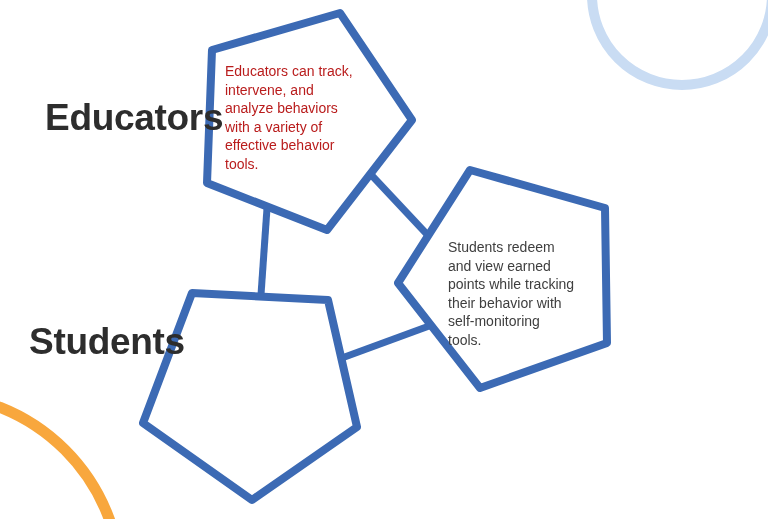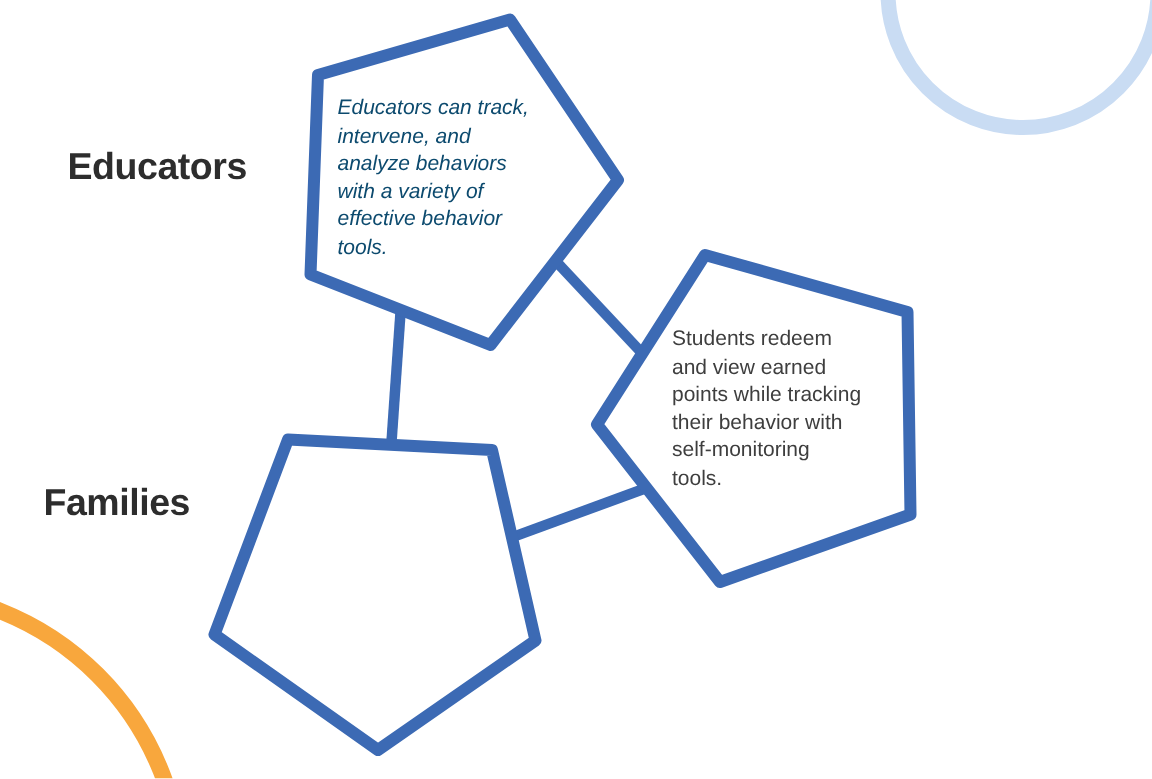--- a/index.html
+++ b/index.html
@@ -16,40 +16,40 @@
     font-family: "Liberation Sans", sans-serif;
   }
   .stage svg {
     position: absolute;
     left: 0;
     top: 0;
     display: block;
   }
   .big-label {
     position: absolute;
-    font-size: 25px;
+    font-size: 37px;
     font-weight: 600;
     letter-spacing: -0.3px;
     color: #2d2d2d;
     white-space: nowrap;
     cursor: default;
   }
   .body-text {
     position: absolute;
     font-size: 14px;
     line-height: 18.6px;
     color: #3e3e3e;
     white-space: pre-line;
     cursor: default;
   }
   #label-educators { left: 45px;  top: 97px;  }
   #label-students  { left: 618px; top: 249px; }
   #label-families  { left: 29px;  top: 321px; }
   #desc-educators  { left: 225px; top: 62px;  width: 155px; }
-  #desc-students   { left: 448px; top: 216px; width: 165px; }
+  #desc-students   { left: 448px; top: 238px; width: 165px; }
   #desc-families   { left: 177px; top: 358px; width: 185px; }
 </style>
 </head>
 <body>
 
 <div class="stage" style="background: rgb(255, 255, 255);">
 
   <svg width="768" height="519" viewBox="0 0 768 519">
 
     <circle cx="682" cy="-5" r="90" fill="none" stroke-width="10" stroke="#c9dcf3"></circle>
@@ -58,23 +58,23 @@
     <line x1="268" y1="194" x2="260" y2="309" stroke-width="7" stroke="#3c6ab4"></line>
     <line x1="362" y1="165" x2="437" y2="245" stroke-width="7" stroke="#3c6ab4"></line>
     <line x1="331" y1="362" x2="440" y2="322" stroke-width="7" stroke="#3c6ab4"></line>
 
     <polygon points="340,13 212,50 207,183 327,230 412,120" stroke-width="8" stroke-linejoin="round" stroke="#3c6ab4" fill="#ffffff"></polygon>
     <polygon points="470,170 398,283 480,388 607,343 605,208" stroke-width="8" stroke-linejoin="round" stroke="#3c6ab4" fill="#ffffff"></polygon>
     <polygon points="192,293 328,300 357,427 252,500 143,423" stroke-width="8" stroke-linejoin="round" stroke="#3c6ab4" fill="#ffffff"></polygon>
   </svg>
 
   <div class="big-label" id="label-educators" style="color: rgb(45, 45, 45);">Educators</div>
-  <div class="big-label" id="label-families" style="color: rgb(45, 45, 45);">Families</div>
+  <div class="big-label" id="label-families" style="color: rgb(45, 45, 45);">Students</div>
 
-  <div class="body-text" id="desc-educators" style="color: #0c4a6e; font-style: italic;">Educators can track,
+  <div class="body-text" id="desc-educators" style="color: #b91c1c;">Educators can track,
 intervene, and
 analyze behaviors
 with a variety of
 effective behavior
 tools.</div>
   <div class="body-text" id="desc-students" style="color: rgb(62, 62, 62);">Students redeem
 and view earned
 points while tracking
 their behavior with
 self-monitoring

